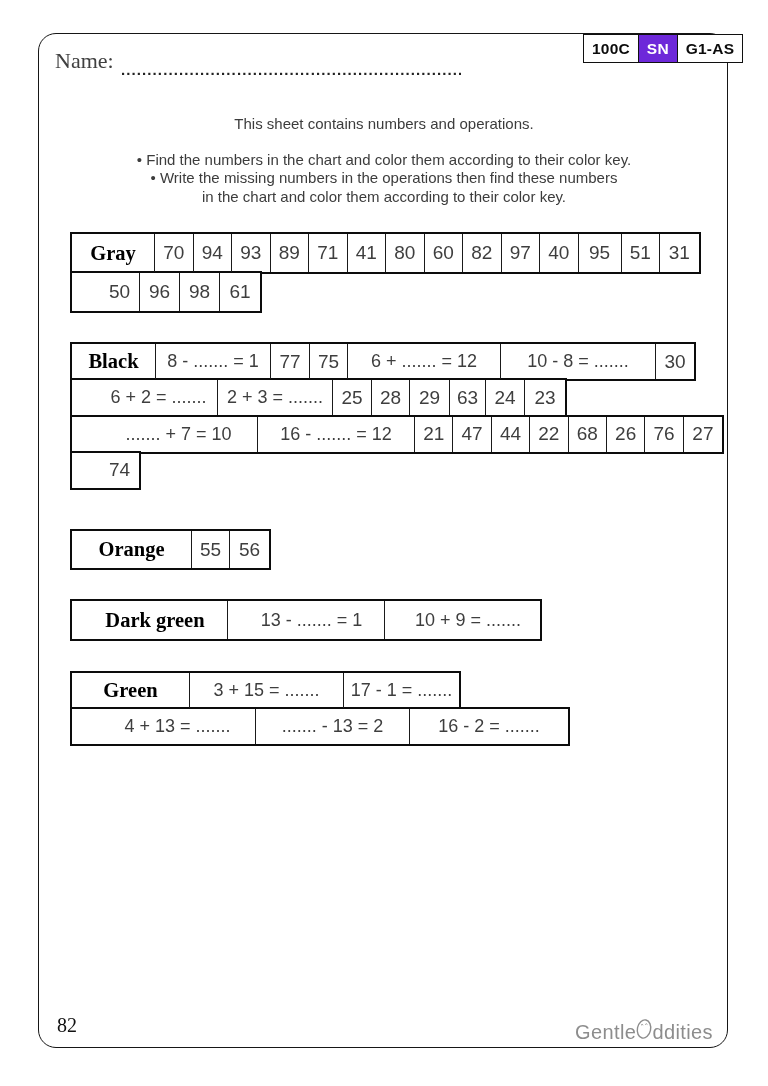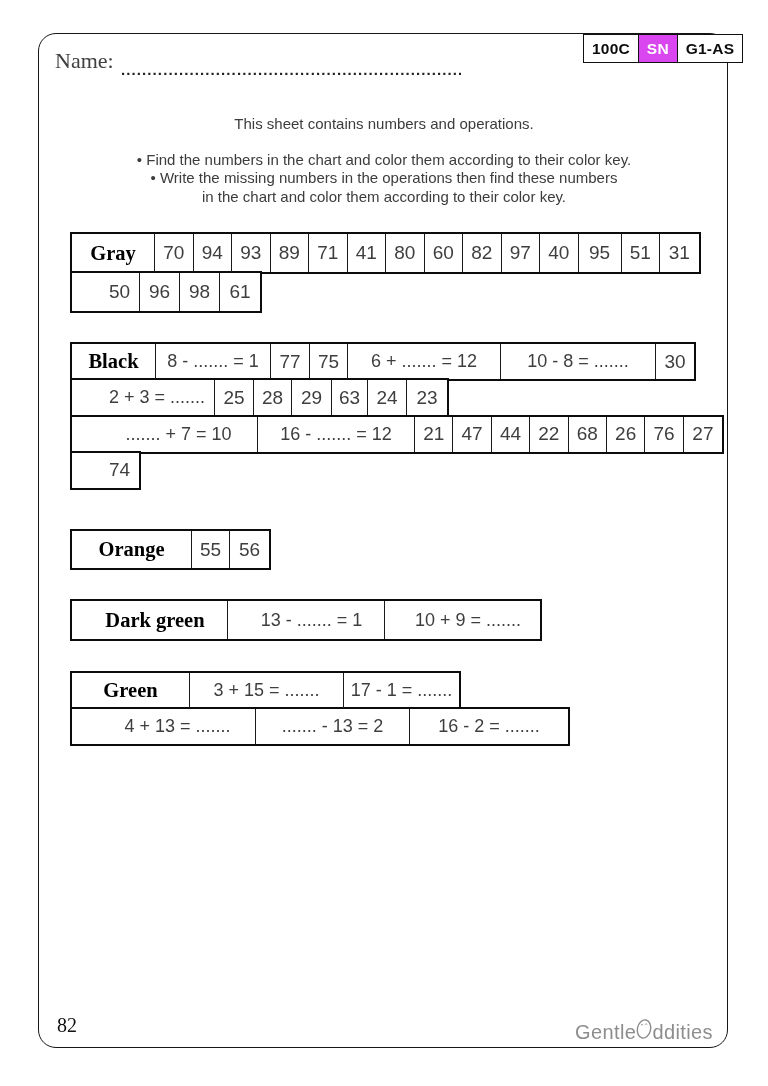--- a/index.html
+++ b/index.html
@@ -24,21 +24,21 @@
   .badges{
     position:absolute;left:583px;top:34px;display:flex;
     border:1.8px solid #101010;background:#fff;box-sizing:border-box;height:29px;
   }
   .badge{
     display:flex;align-items:center;justify-content:center;
     padding:0 8px;font-size:15.5px;font-weight:bold;color:#0b0b0b;
     border-left:1.8px solid #101010;letter-spacing:0.2px;
   }
   .badge:first-child{border-left:none;}
-  .badge-dark{background:#d946ef;color:#ffffff;}
+  .badge-dark{background:#6d28d9;color:#ffffff;}
   
   .instructions{
     position:absolute;left:40px;top:115px;width:688px;
     text-align:center;color:#3c3c3c;font-size:15px;line-height:18.5px;
   }
   .instructions p{margin:0;}
   .instructions .intro{margin-bottom:17px;}
   
   .ws-table{position:absolute;left:70px;}
   .ws-row{
@@ -120,20 +120,21 @@
       <div class="ws-row">
         <div class="ws-cell label" style="width: 84px;">Black</div>
         <div class="ws-cell operation" style="width: 115px;">8 - ....... = 1</div>
         <div class="ws-cell number" style="width: 39px;">77</div>
         <div class="ws-cell number" style="width: 38px;">75</div>
         <div class="ws-cell operation" style="width: 153px;">6 + ....... = 12</div>
         <div class="ws-cell operation" style="width: 155px;">10 - 8 = .......</div>
         <div class="ws-cell number" style="width: 38px;">30</div>
       </div>
       <div class="ws-row">
+        <div class="ws-cell operation" style="width: 118px;">6 + 2 = .......</div>
         <div class="ws-cell operation" style="width: 115px;">2 + 3 = .......</div>
         <div class="ws-cell number" style="width: 39px;">25</div>
         <div class="ws-cell number" style="width: 38px;">28</div>
         <div class="ws-cell number" style="width: 40px;">29</div>
         <div class="ws-cell number" style="width: 36px;">63</div>
         <div class="ws-cell number" style="width: 39px;">24</div>
         <div class="ws-cell number" style="width: 40px;">23</div>
       </div>
       <div class="ws-row">
         <div class="ws-cell operation" style="width: 158px;">....... + 7 = 10</div>

